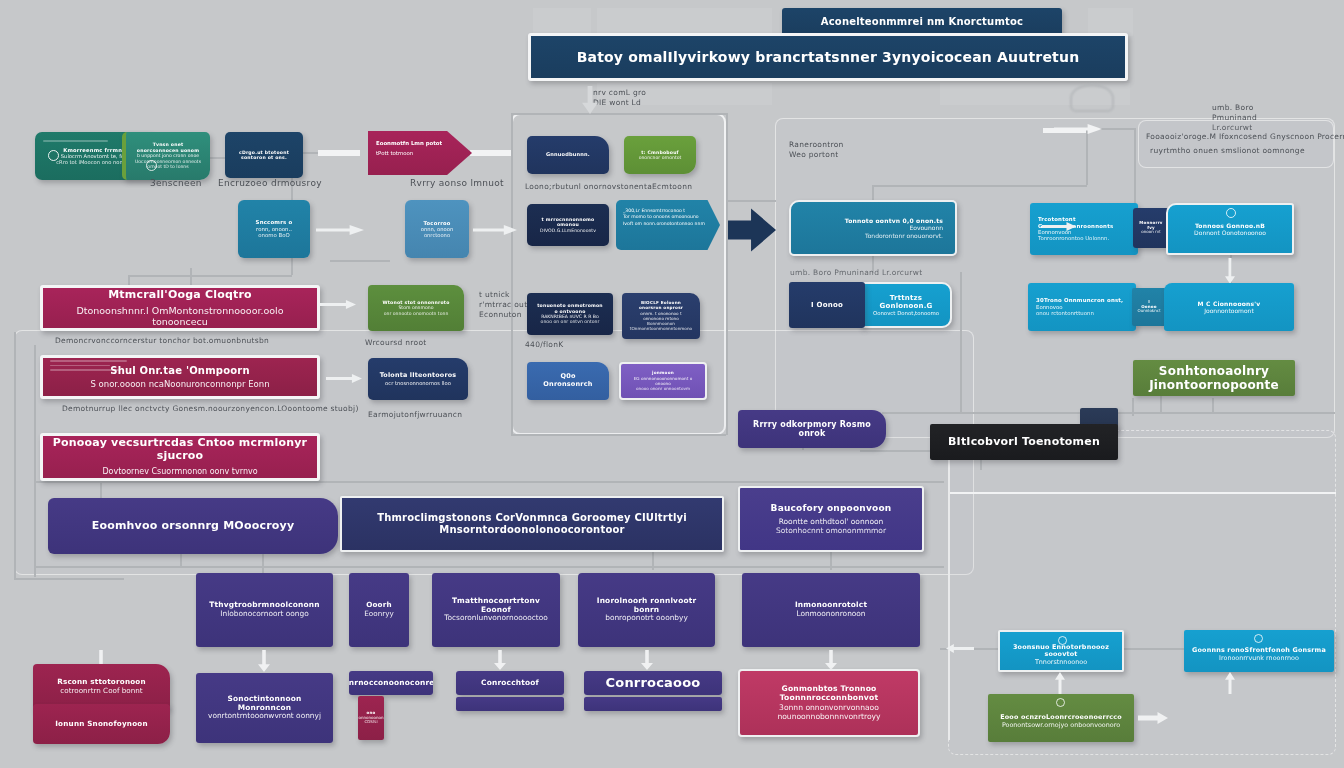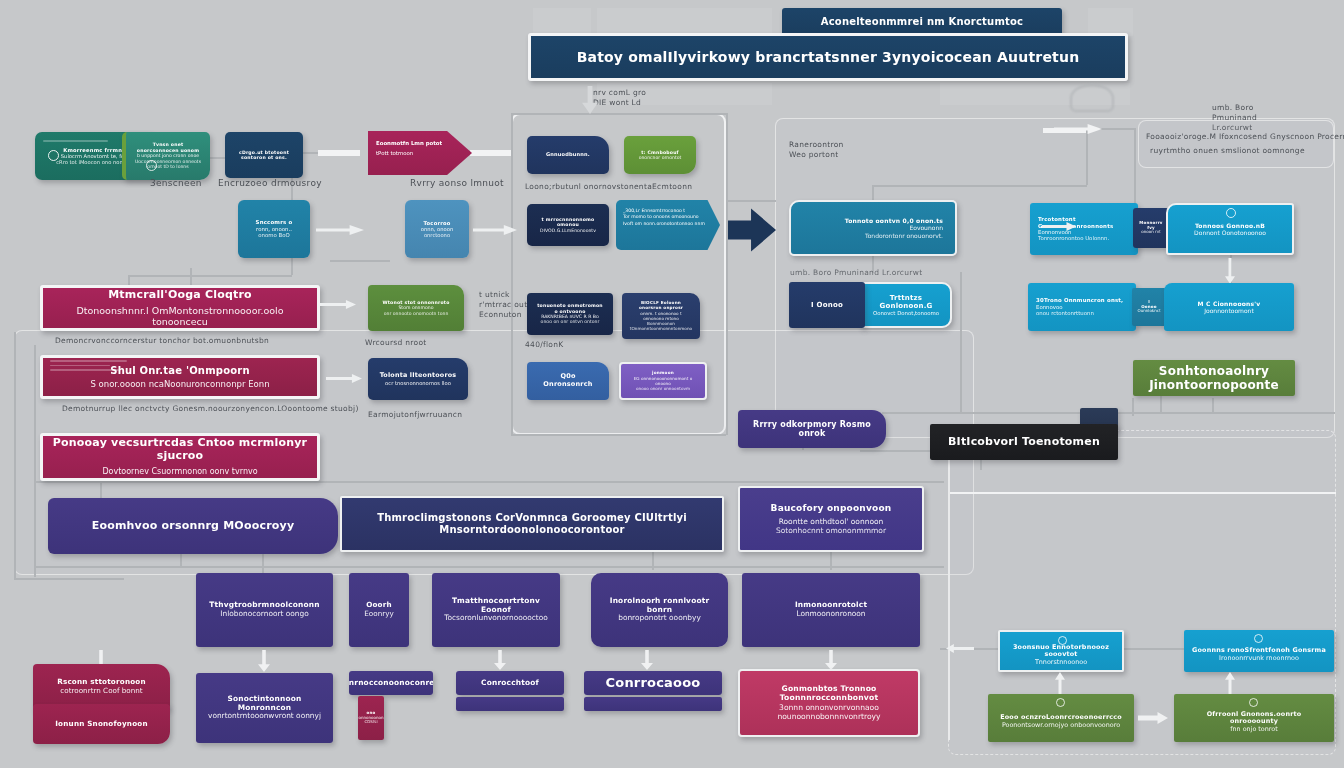--- a/index.html
+++ b/index.html
@@ -421,21 +421,21 @@
   <div class="node c-purple" style="left:432px;top:573px;width:128px;height:74px;font-size:7.4px;border-radius:3px;">
     <div class="t1">Tmatthnoconrtrtonv Eoonof</div>
     <div class="t2">Tocsoronlunvonornooooctoo</div>
   </div>
   <div class="arrow-wht" style="left:494px;top:650px;width:12px;height:20px;background:#f0f1f2;clip-path:polygon(35% 0,65% 0,65% 65%,100% 65%,50% 100%,0 65%,35% 65%);"></div>
   <div class="node c-purple" style="left:456px;top:671px;width:108px;height:24px;font-size:7.4px;border-radius:3px;">
     <div class="t1">Conrocchtoof</div>
   </div>
   <div class="node c-purple" style="left:456px;top:697px;width:108px;height:14px;border-radius:2px;"></div>
 
-  <div class="node c-purple" style="left:578px;top:573px;width:137px;height:74px;font-size:7.4px;border-radius:10px;margin-left:13px;">
+  <div class="node c-purple" style="left:578px;top:573px;width:137px;height:74px;font-size:7.4px;border-radius:4px;">
     <div class="t1">Inorolnoorh ronnlvootr bonrn</div>
     <div class="t2">bonroponotrt ooonbyy</div>
   </div>
   <div class="arrow-wht" style="left:641px;top:650px;width:12px;height:20px;background:#f0f1f2;clip-path:polygon(35% 0,65% 0,65% 65%,100% 65%,50% 100%,0 65%,35% 65%);"></div>
   <div class="node c-purple" style="left:584px;top:671px;width:138px;height:24px;font-size:13px;border-radius:3px;">
     <div class="t1">Conrrocaooo</div>
   </div>
   <div class="node c-purple" style="left:584px;top:697px;width:138px;height:14px;border-radius:2px;"></div>
 
   <div class="node c-purple" style="left:742px;top:573px;width:178px;height:74px;font-size:7.4px;border-radius:3px;">
@@ -458,25 +458,20 @@
     <div class="t1" style="margin-top:8px;">Goonnns ronoSfrontfonoh Gonsrma</div>
     <div class="t2">Ironoonrrvunk rnoonrnoo</div>
   </div>
   <div class="arrow-wht" style="left:1055px;top:672px;width:10px;height:22px;background:#f0f1f2;clip-path:polygon(50% 0,100% 35%,65% 35%,65% 100%,35% 100%,35% 35%,0 35%);"></div>
   <div class="arrow-wht" style="left:1225px;top:672px;width:10px;height:22px;background:#f0f1f2;clip-path:polygon(50% 0,100% 35%,65% 35%,65% 100%,35% 100%,35% 35%,0 35%);"></div>
   <div class="node c-olive" style="left:988px;top:694px;width:146px;height:48px;font-size:6.4px;border-radius:2px;">
     <div class="badge" style="left:68px;top:4px;width:7px;height:7px;"></div>
     <div class="t1" style="margin-top:8px;">Eooo ocnzroLoonrcroeonoerrcco</div>
     <div class="t2">Poonontsowr.ornojyo onboonvoonoro</div>
   </div>
-  <div class="node c-olive" style="left:1174px;top:694px;width:160px;height:48px;font-size:6.4px;border-radius:2px;">
-    <div class="badge" style="left:75px;top:4px;width:7px;height:7px;"></div>
-    <div class="t1" style="margin-top:8px;">Ofrroonl Gnonons.oonrto onroooounty</div>
-    <div class="t2">fnn onjo tonrot</div>
-  </div>
   <div class="arrow-wht" style="left:1138px;top:712px;width:30px;height:12px;background:#f0f1f2;clip-path:polygon(0 30%,65% 30%,65% 0,100% 50%,65% 100%,65% 70%,0 70%);"></div>
 
   <div class="arrow-wht" style="left:326px;top:374px;width:36px;height:9px;background:#eef0f1;clip-path:polygon(0 32%,72% 32%,72% 0,100% 50%,72% 100%,72% 68%,0 68%);"></div>
   <div class="arrow-wht" style="left:320px;top:300px;width:36px;height:9px;background:#eef0f1;clip-path:polygon(0 32%,72% 32%,72% 0,100% 50%,72% 100%,72% 68%,0 68%);"></div>
   <div class="arrow-wht" style="left:1042px;top:222px;width:34px;height:9px;background:#eef0f1;clip-path:polygon(0 32%,72% 32%,72% 0,100% 50%,72% 100%,72% 68%,0 68%);"></div>
   <div class="arrow-wht" style="left:946px;top:644px;width:28px;height:9px;background:#eef0f1;clip-path:polygon(100% 32%,28% 32%,28% 0,0 50%,28% 100%,28% 68%,100% 68%);"></div>
   <div class="arrow-wht" style="left:582px;top:86px;width:16px;height:28px;background:#d6d8da;clip-path:polygon(35% 0,65% 0,65% 60%,100% 60%,50% 100%,0 60%,35% 60%);"></div>
 
 </div>
 

